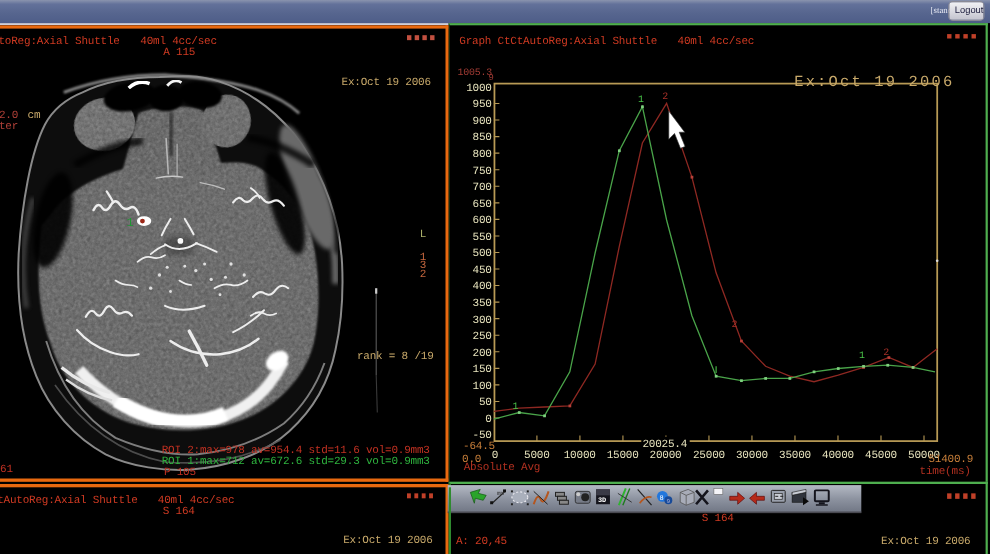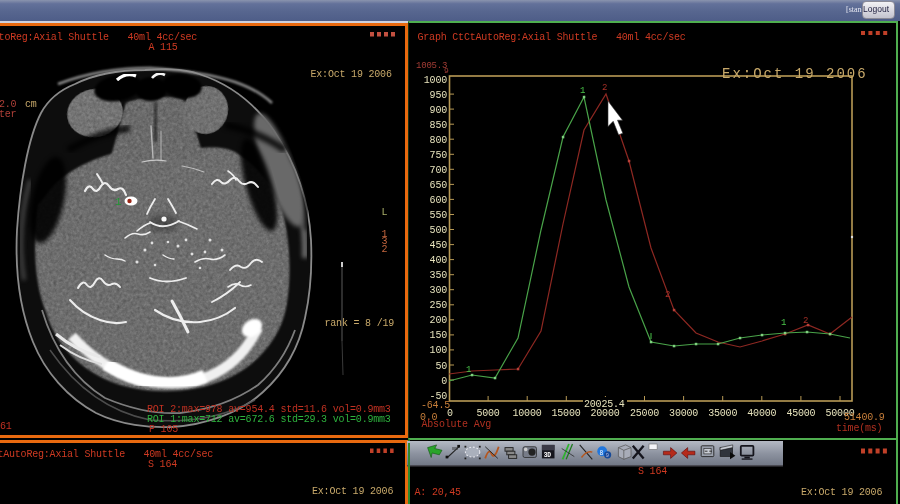--- a/index.html
+++ b/index.html
@@ -3,21 +3,21 @@
 <style>
 html,body{margin:0;padding:0;background:#000;width:900px;height:504px;overflow:hidden}
 body{position:relative;font-family:"Liberation Mono",monospace}
 #titlebar{position:absolute;left:0;top:0;width:900px;height:21px;
   background:linear-gradient(#8a94ae 0%,#63719a 18%,#57668f 55%,#4e5d88 100%)}
 #std{position:absolute;left:846px;top:5px;font-family:Liberation Serif, serif;
   font-size:8px;color:#e8eaf4}
 #logout{position:absolute;left:862px;top:1px;width:31px;height:16px;border-radius:4px;
   background:linear-gradient(#f2f2f5,#c3c3ce);border:1px solid #8a8a96;
   font-family:"Liberation Sans",sans-serif;font-size:8.5px;color:#1c1c3c;
-  text-align:left;line-height:15px}
+  text-align:right;line-height:15px}
 #lavline{position:absolute;left:0;top:21px;width:408px;height:2px;background:#cfd0dc}
 .panel{position:absolute;background:#000}
 #lpanel{left:0;top:23px;width:408px;height:415px;
   border-top:3px solid #e8690f;border-right:3px solid #e8690f;border-bottom:3px solid #e8690f;
   box-sizing:border-box}
 #rpanel{left:408px;top:21px;width:490px;height:419px;
   border-top:2px solid #4fae4f;border-right:2px solid #4fae4f;border-bottom:2px solid #4fae4f;
   border-left:1px solid #143014;box-sizing:border-box}
 #blpanel{left:0;top:440px;width:408px;height:64px;
   border-top:3px solid #e8690f;border-right:3px solid #e8690f;box-sizing:border-box}

